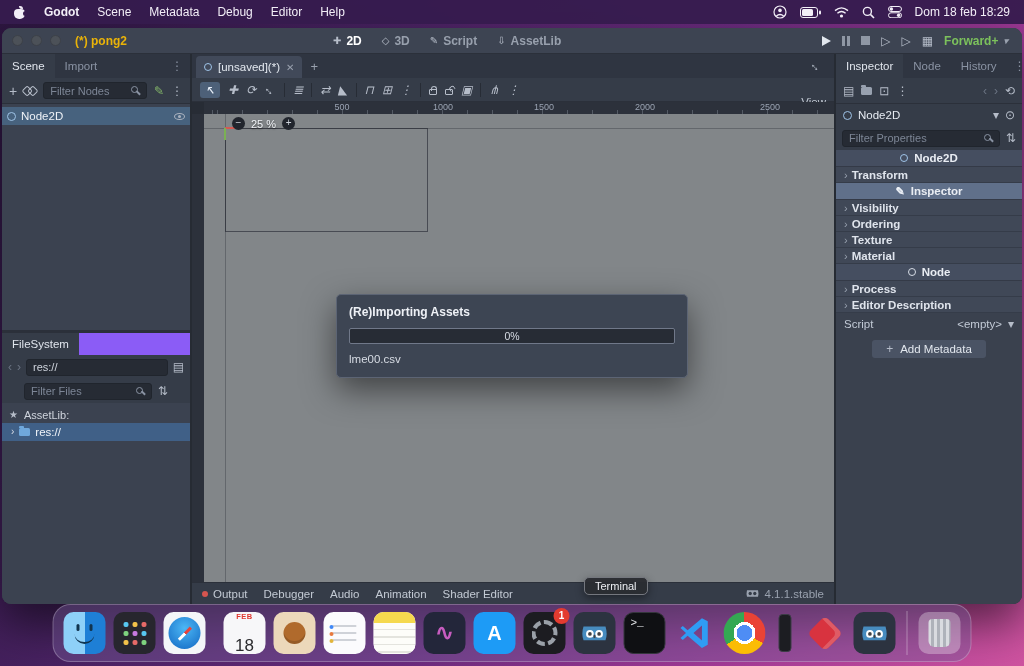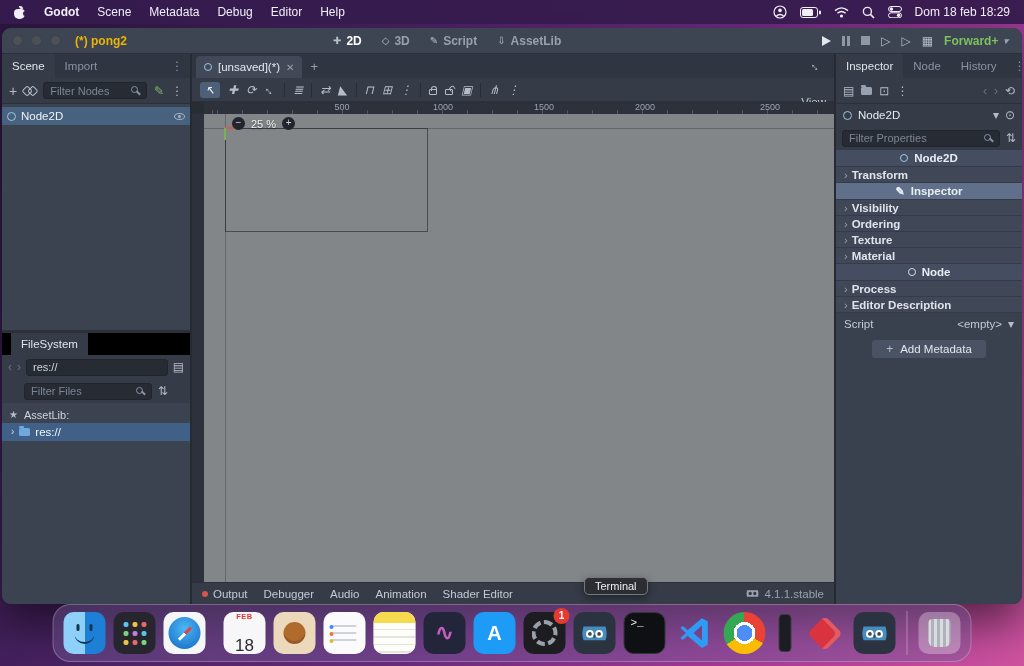--- a/index.html
+++ b/index.html
@@ -75,21 +75,21 @@
 
   
   .ldock { width:190px; flex:none; display:flex; flex-direction:column; background:#353c48; border-right:2px solid #262b33; }
   .scenepanel { height:276px; flex:none; display:flex; flex-direction:column; }
   .tree { flex:1; background:#3b4250; padding-top:3px; min-height:0; }
   .trow { height:18px; display:flex; align-items:center; gap:5px; padding:0 5px; font-size:11.5px; color:#eef2f7; }
   .trow.sel { background:#47627e; }
   .trow .right { margin-left:auto; }
   .splitter { height:3px; background:#2b303a; flex:none; }
   .fspanel { flex:1; display:flex; flex-direction:column; min-height:0; }
-  .fshead { height:22px; background:#000000; flex:none;padding-left:9px; }
+  .fshead { height:22px; background:#8b5cf6; flex:none; }
   .fshead span { display:inline-block; padding:0 10px; line-height:22px; background:#353c48; color:#dfe4ec; font-size:11.5px; }
   .fsnav { height:24px; display:flex; align-items:center; gap:5px; padding:0 6px; flex:none; background:#353c48; }
   .fsnav input { flex:1; min-width:0; height:17px; background:#262b34; border:1px solid #20252d; border-radius:3px; color:#cfd4dd; font-size:11px; padding:0 6px; font-family:"Liberation Sans",sans-serif; }
   .fsfilter { height:24px; display:flex; align-items:center; gap:6px; padding:0 22px; flex:none; background:#353c48; }
   .favrow { height:17px; display:flex; align-items:center; gap:6px; padding:0 7px; color:#cfd4dd; font-size:11px; }
   .resrow { height:18px; display:flex; align-items:center; gap:5px; padding:0 4px 0 9px; background:#406087; color:#f0f4f9; font-size:11.5px; }
 
   
   .center { flex:1; display:flex; flex-direction:column; min-width:0; }
   .scenetabs { height:24px; background:#2f3541; display:flex; align-items:flex-end; padding:0 4px; flex:none; }
@@ -518,20 +518,27 @@
                 <i class="gi">+</i>
                 <span>Add Metadata</span>
               </span>
           </div>
         </div>
       </div>
 
     </div>
   </div>
 
+  <div class="dialog">
+    <h1>(Re)Importing Assets</h1>
+    <div class="pbar">
+      <span class="pt">0%</span>
+    </div>
+    <div class="fname">lme00.csv</div>
+  </div>
 
   <div class="tip">Terminal</div>
 
   <div class="dock">
     <div class="di di-finder">
         <span class="eyes"></span>
         <span class="smile"></span>
       </div>
     <div class="di di-launch">
         <span class="grid"></span>

